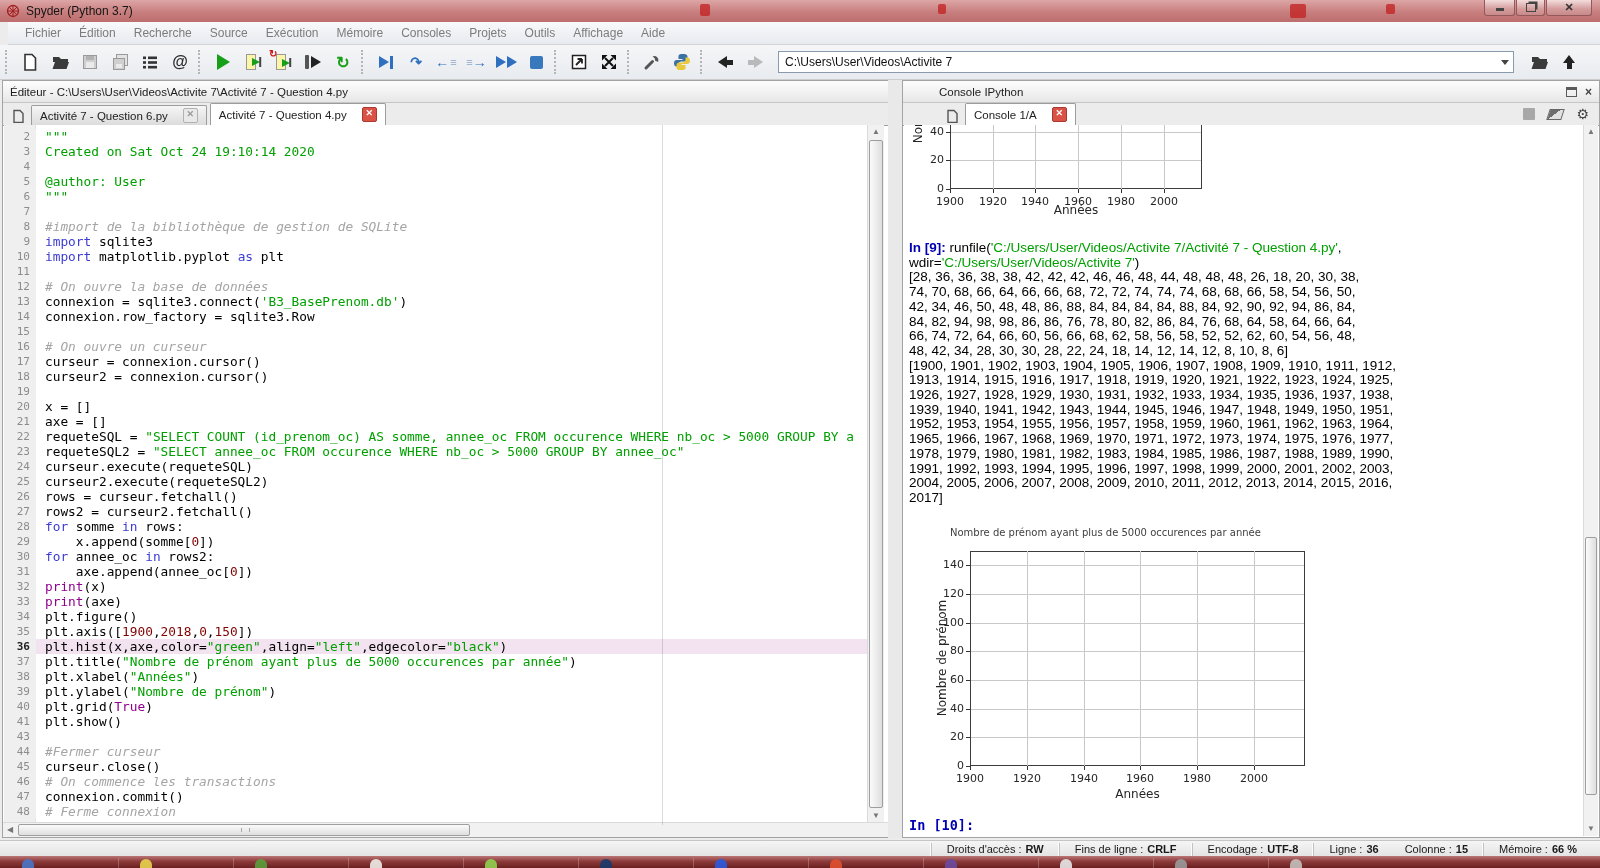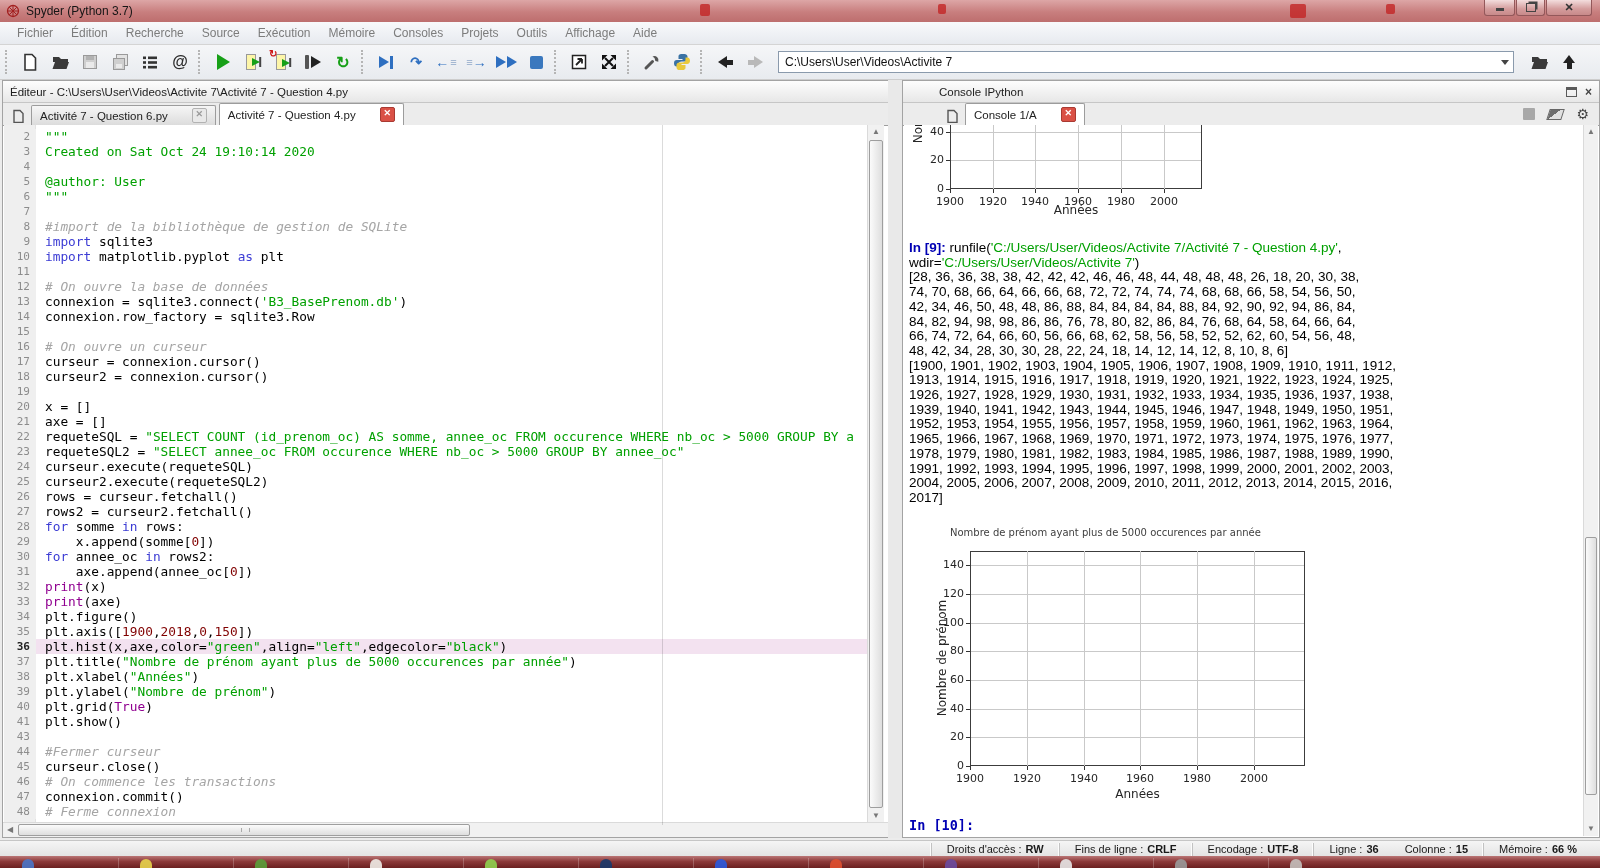--- a/index.html
+++ b/index.html
@@ -8,21 +8,21 @@
   .titlebar{position:absolute;top:0;left:0;right:0;height:22px;background:linear-gradient(#dda6a6,#c87e7e 55%,#bd6e6e);display:flex;align-items:center;}
   .app-icon{margin-left:6px;display:flex;}
   .title-text{margin-left:6px;font-size:12px;color:#151515;}
   .tb-spot{position:absolute;top:4px;border-radius:2px;background:rgba(195,35,35,.78);}
   .win-controls{position:absolute;right:8px;top:0;display:flex;}
   .win-btn{height:15px;border:1px solid #93585a;border-top:none;border-radius:0 0 3px 3px;background:linear-gradient(#f3dddd,#d49c9c 60%,#c88a8a);display:flex;align-items:center;justify-content:center;color:#333;margin-left:1px;}
   .wb-min{width:29px}.wb-max{width:27px}.wb-close{width:44px;font-weight:bold;font-size:11px;}
   .glyph-min{width:8px;height:3px;background:#444;margin-top:4px;}
   .glyph-max{width:8px;height:7px;border:1.5px solid #444;box-shadow:2px -2px 0 -0.5px #444;}
   
-  .menubar{position:absolute;top:22px;left:0;right:0;height:22px;background:linear-gradient(#f8f9fb,#e7eaef);border-bottom:1px solid #d4d4d4;display:flex;align-items:center;padding-left:8px;font-size:12px;color:#7c7c7c;}
+  .menubar{position:absolute;top:22px;left:8px;right:0;height:22px;background:linear-gradient(#f8f9fb,#e7eaef);border-bottom:1px solid #d4d4d4;display:flex;align-items:center;padding-left:8px;font-size:12px;color:#7c7c7c;}
   .menu-item{padding:0 9px;line-height:22px;}
   
   .toolbar{position:absolute;top:45px;left:0;right:0;height:34px;background:linear-gradient(#f5f6f8,#e8ebef);border-bottom:1px solid #cdcdcd;display:flex;align-items:center;padding:0 16px 0 2px;}
   .tb-handle{width:3px;height:24px;border-left:2px dotted #b5b5b5;margin:0 5px 0 3px;}
   .tb-btn{width:30px;height:27px;display:flex;align-items:center;justify-content:center;position:relative;}
   .at-glyph{font-size:16px;font-weight:bold;color:#2b2b2b;}
   .tri-green{width:0;height:0;border-left:13px solid #17a017;border-top:8px solid transparent;border-bottom:8px solid transparent;}
   .tri-blue{width:0;height:0;border-left:10px solid #2e6fc0;border-top:6px solid transparent;border-bottom:6px solid transparent;}
   .bar-blue{width:3px;height:13px;background:#2e6fc0;margin-left:1px;}
   .sq-blue{width:13px;height:13px;background:#3a78be;border-radius:2px;}
@@ -47,21 +47,21 @@
   .pane{position:absolute;top:80px;height:758px;background:#fff;border:1px solid #a3a3a3;box-sizing:border-box;}
   .editor-pane{left:2px;width:1030px;}
   .splitter{position:absolute;top:80px;left:888px;width:14px;height:758px;background:#e9e9e9;}
   .console-pane{left:902px;width:698px;}
   .pane-hdr{height:21px;background:linear-gradient(#fdfdfd,#e7e7e7);border-bottom:1px solid #c6c6c6;display:flex;align-items:center;font-size:11.5px;color:#1c1c1c;padding:0 7px;}
   .hdr-icons{margin-left:auto;display:flex;gap:8px;align-items:center;color:#555;}
   .undock{width:9px;height:8px;border:1px solid #5a5a5a;box-shadow:inset 0 2px 0 #5a5a5a;display:inline-block;}
   .hdr-x{font-size:12px;font-weight:bold;color:#444;line-height:10px;}
   .tabbar{height:22px;background:#ececec;border-bottom:1px solid #9e9e9e;display:flex;align-items:flex-end;padding-left:2px;position:relative;}
   .browse-btn{width:26px;height:19px;display:flex;align-items:center;justify-content:center;}
-  .tab{display:flex;align-items:center;gap:24px;height:19px;padding:0 8px;border:1px solid #9c9c9c;border-bottom:none;background:linear-gradient(#f6f6f6,#dcdcdc);font-size:11.5px;color:#222;margin-right:3px;border-radius:2px 2px 0 0;white-space:nowrap;}
+  .tab{display:flex;align-items:center;gap:15px;height:19px;padding:0 8px;border:1px solid #9c9c9c;border-bottom:none;background:linear-gradient(#f6f6f6,#dcdcdc);font-size:11.5px;color:#222;margin-right:3px;border-radius:2px 2px 0 0;white-space:nowrap;}
   .tab.active{background:#fff;height:21px;}
   .tab-close{width:13px;height:13px;border:1px solid #b2b2b2;background:#e9e9e9;color:#9a9a9a;font-size:9px;font-weight:bold;line-height:11px;text-align:center;border-radius:2px;}
   .tab-close.red{background:#da5146;border-color:#a93a32;color:#fff;}
   .gear{font-size:14px;color:#454545;}
   .ed-gear{margin-left:auto;margin-right:9px;align-self:center;}
   
   .code-region{position:absolute;top:44px;left:1px;width:863px;height:700px;overflow:hidden;background:#fff;font-family:"DejaVu Sans Mono",monospace;font-size:12.8px;}
   .gutter-bg{position:absolute;left:0;top:0;bottom:0;width:31px;background:#efefef;border-right:1px solid #e2e2e2;}
   .ruler{position:absolute;left:658px;top:0;bottom:0;width:1px;background:rgba(0,0,0,0.14);z-index:3;}
   #code-lines{position:relative;padding-top:4px;}

